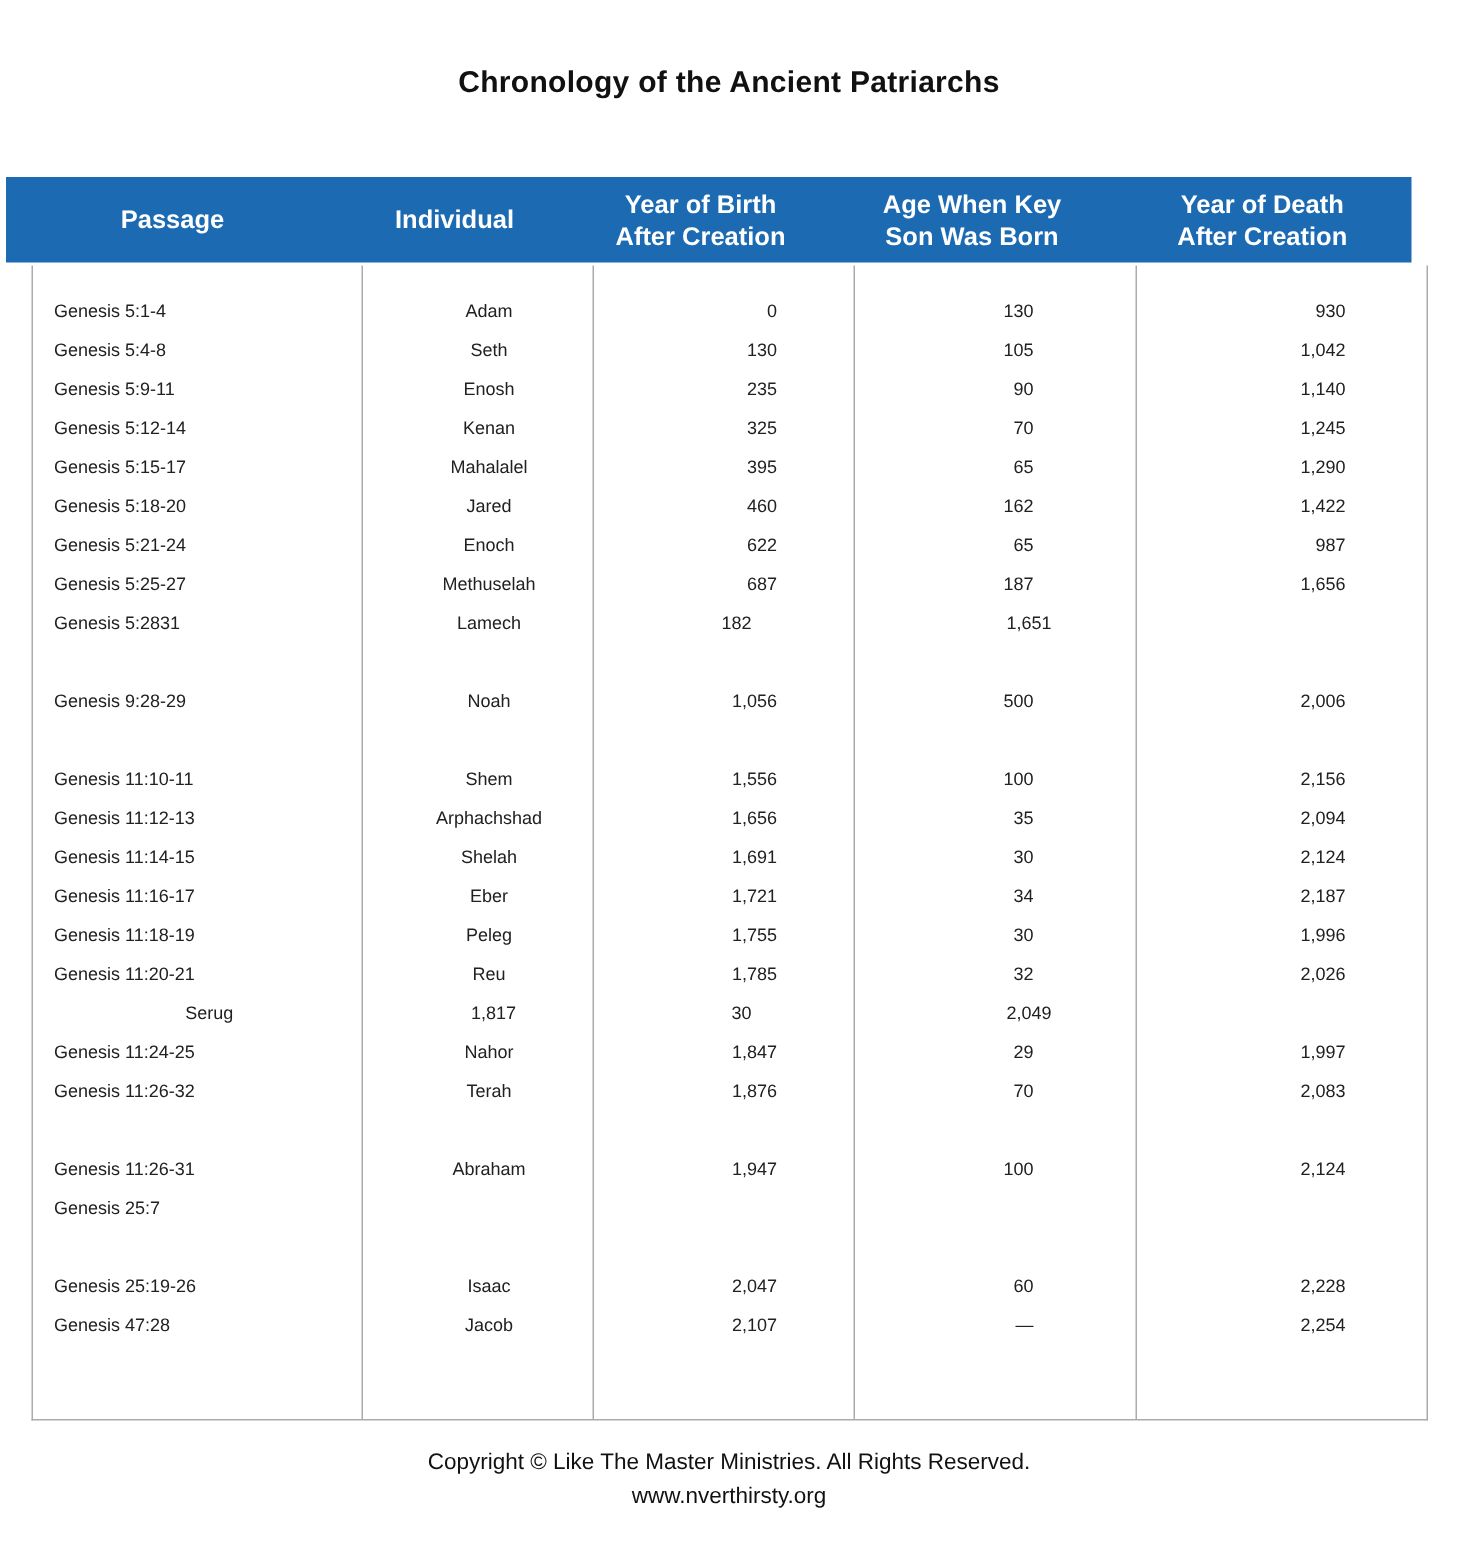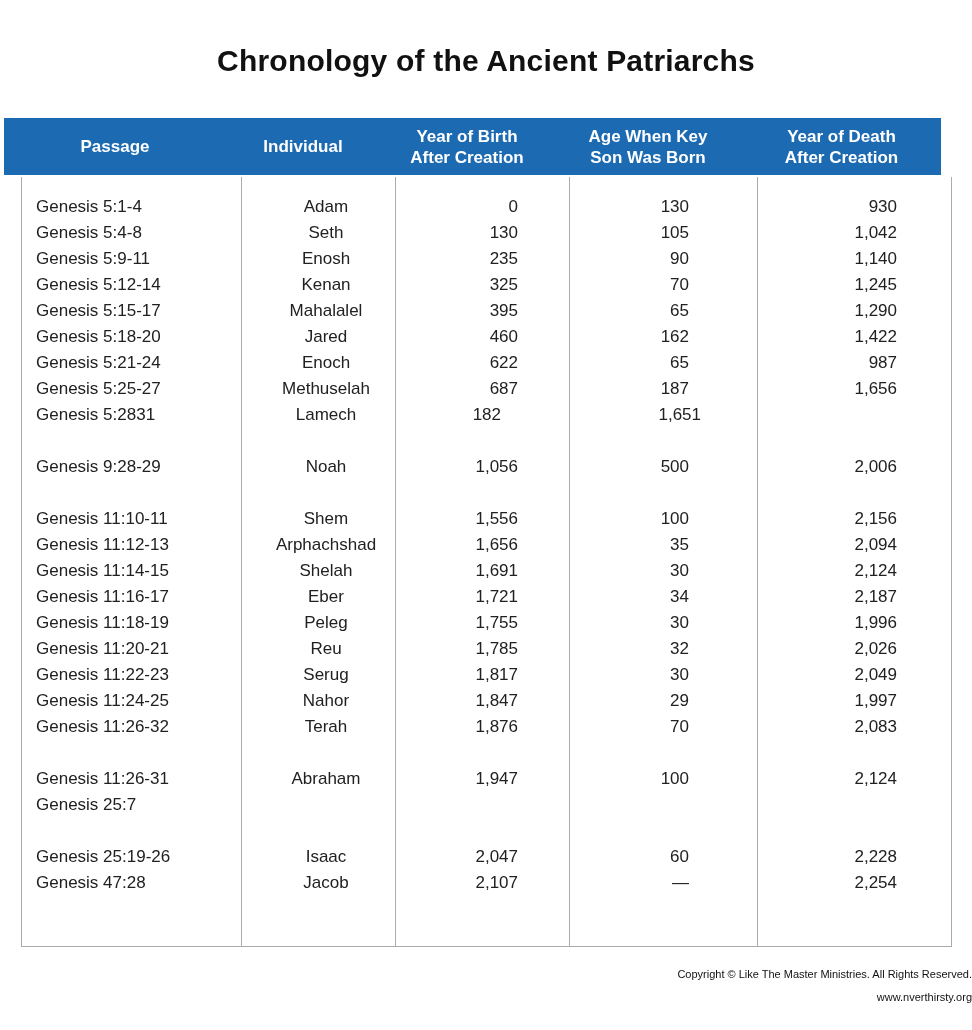--- a/index.html
+++ b/index.html
@@ -19,21 +19,21 @@
     height: 1030px;
     background: #ffffff;
     overflow: hidden;
   }
   .page-title {
     position: absolute;
     top: 44px;
     left: 0;
     width: 100%;
     text-align: center;
-    font-size: 30px;
+    font-size: 20px;
     font-weight: 700;
     color: #111111;
     letter-spacing: 0.2px;
   }
   .table-header {
     position: absolute;
     left: 4px;
     top: 118px;
     width: 937px;
     height: 57px;
@@ -72,36 +72,36 @@
   .vline.v4 { left: 735px; }
   .rows-area {
     position: absolute;
     inset: 0;
     padding-top: 17px;
   }
   .tgroup + .tgroup { margin-top: 26px; }
   .trow {
     display: grid;
     grid-template-columns: 219px 154px 174px 188px 196px;
-    font-size: 17px;
+    font-size: 12px;
     line-height: 26px;
     color: var(--text-color);
   }
   .cell.c1 { padding-left: 14px; text-align: left; }
   .cell.c2 { padding-left: 16px; text-align: center; }
   .cell.c3 { text-align: right; padding-right: 51px; }
   .cell.c4 { text-align: right; padding-right: 68px; }
   .cell.c5 { text-align: right; padding-right: 56px; margin-left: 12px; }
   .footer {
     position: absolute;
     top: 963px;
     left: 0;
     width: 100%;
-    text-align: right;
-    font-size: 11px;
+    text-align: center;
+    font-size: 15px;
     line-height: 23px;
     color: #111111;
   }
 </style>
 </head>
 <body>
 
 <div class="page">
 
   <h1 class="page-title">Chronology of the Ancient Patriarchs</h1>
@@ -275,23 +275,20 @@
           <div class="trow">
             <div class="cell c1">
               <div>Genesis 11:20-21</div>
             </div>
             <div class="cell c2">Reu</div>
             <div class="cell c3">1,785</div>
             <div class="cell c4">32</div>
             <div class="cell c5">2,026</div>
           </div>
           <div class="trow">
-            <div class="cell c1">
-              <div>Genesis 11:22-23</div>
-            </div>
             <div class="cell c2">Serug</div>
             <div class="cell c3">1,817</div>
             <div class="cell c4">30</div>
             <div class="cell c5">2,049</div>
           </div>
           <div class="trow">
             <div class="cell c1">
               <div>Genesis 11:24-25</div>
             </div>
             <div class="cell c2">Nahor</div>

